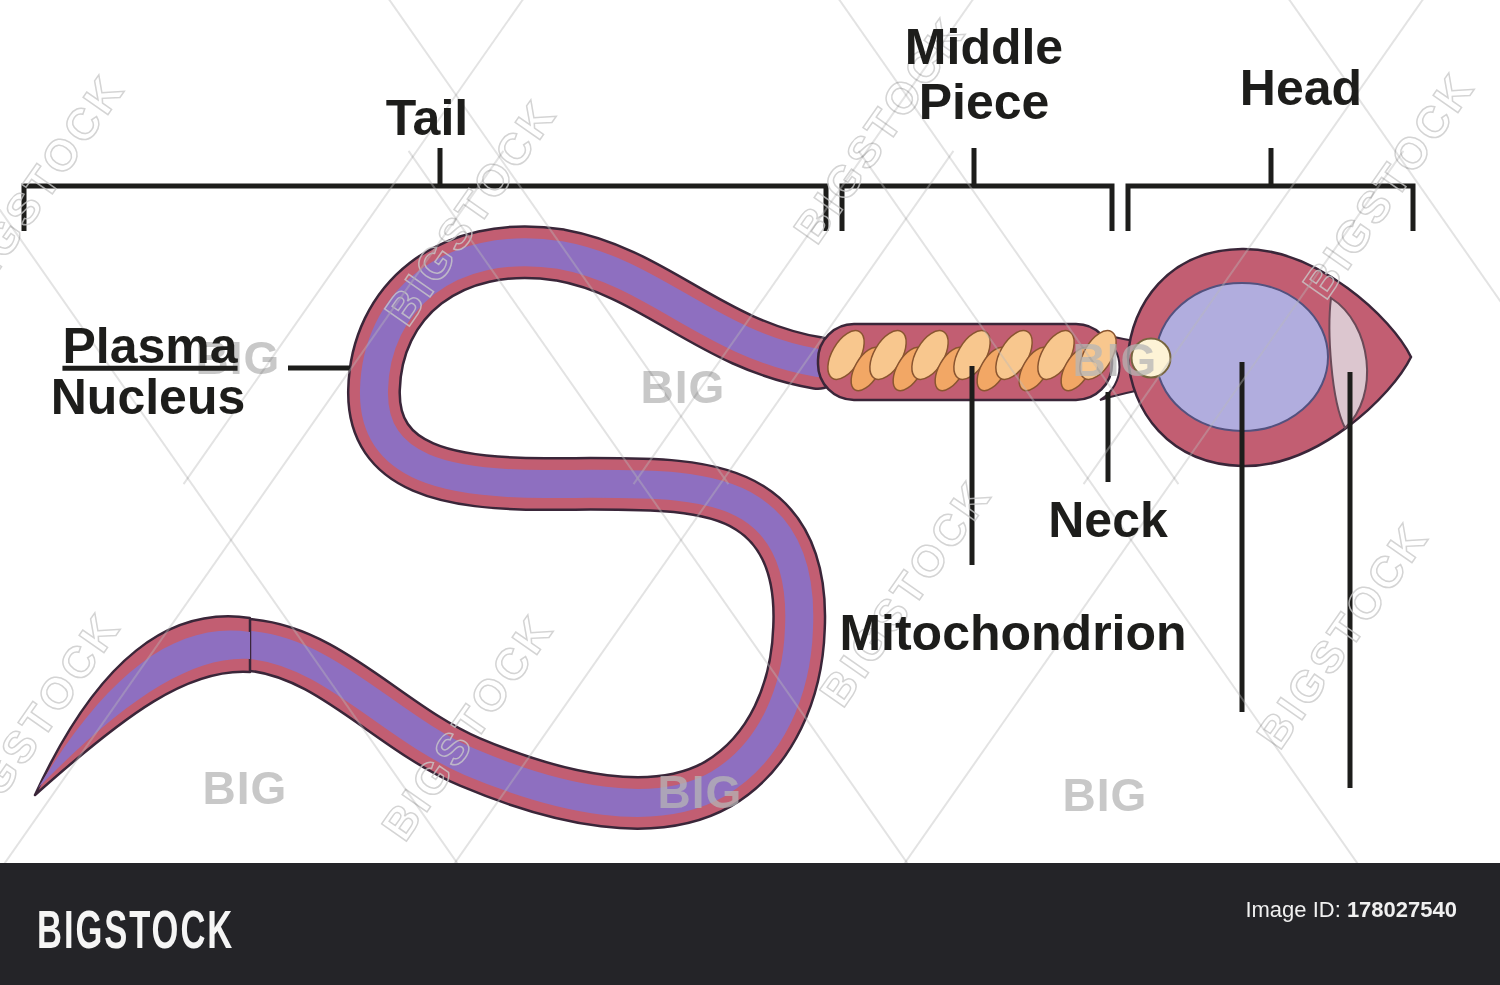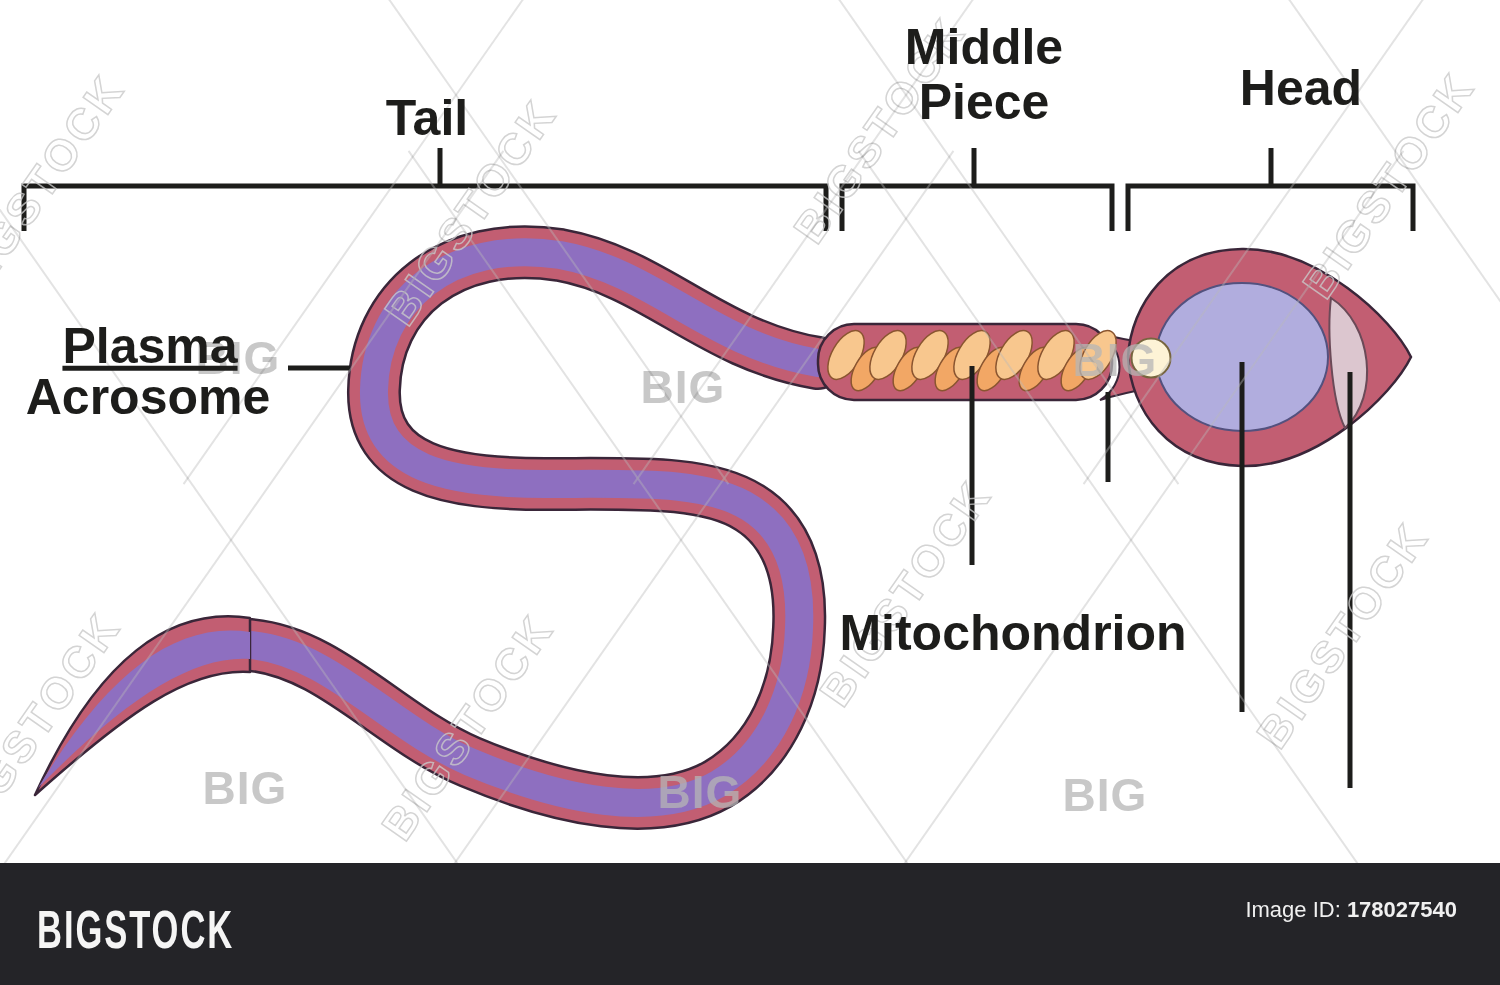--- a/index.html
+++ b/index.html
@@ -153,21 +153,22 @@
     <div class="wm-big" style="left:700px;top:792px;">BIG</div>
     <div class="wm-big" style="left:1105px;top:795px;">BIG</div>
   </div>
 
   <div class="lbl" style="left:427px;top:118px;">Tail</div>
   <div class="lbl" style="left:984px;top:47px;">Middle</div>
   <div class="lbl" style="left:984px;top:102px;">Piece</div>
   <div class="lbl" style="left:1272px;top:88px;margin-left:29px;">Head</div>
 
   <div class="lbl" style="left:150px;top:346px;text-decoration:underline;">Plasma</div>
-  <div class="lbl" style="left:148px;top:397px;">Acrosome</div>
+  <div class="lbl" style="left:148px;top:397px;">Nucleus</div>
+  <div class="lbl" style="left:1108px;top:520px;">Neck</div>
   <div class="lbl" style="left:1013px;top:597px;margin-top:36px;">Mitochondrion</div>
 
   <div class="bar"></div>
   <div class="bar-logo">BIGSTOCK</div>
   <div class="bar-right">
     <div>
       <span>Image ID:</span>
       <span class="bar-id-num">178027540</span>
     </div>
   </div>

